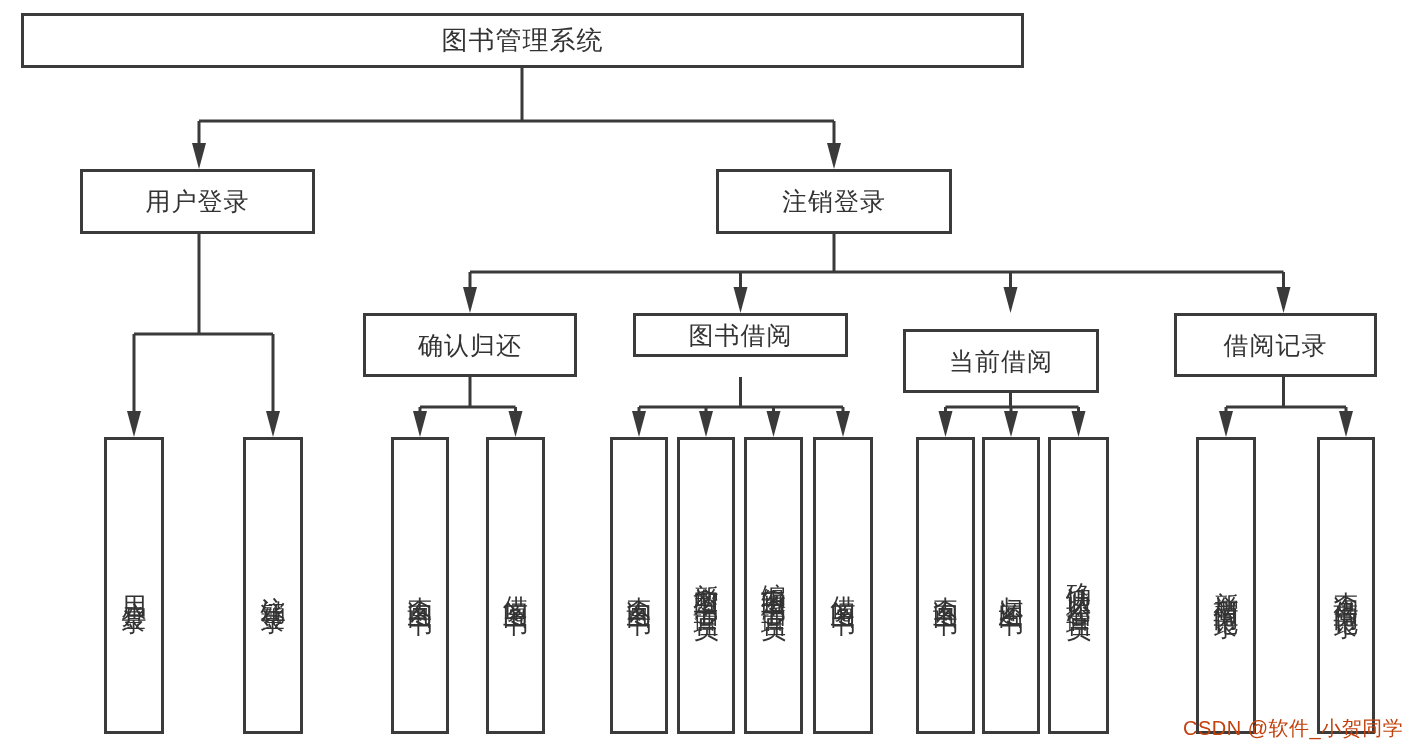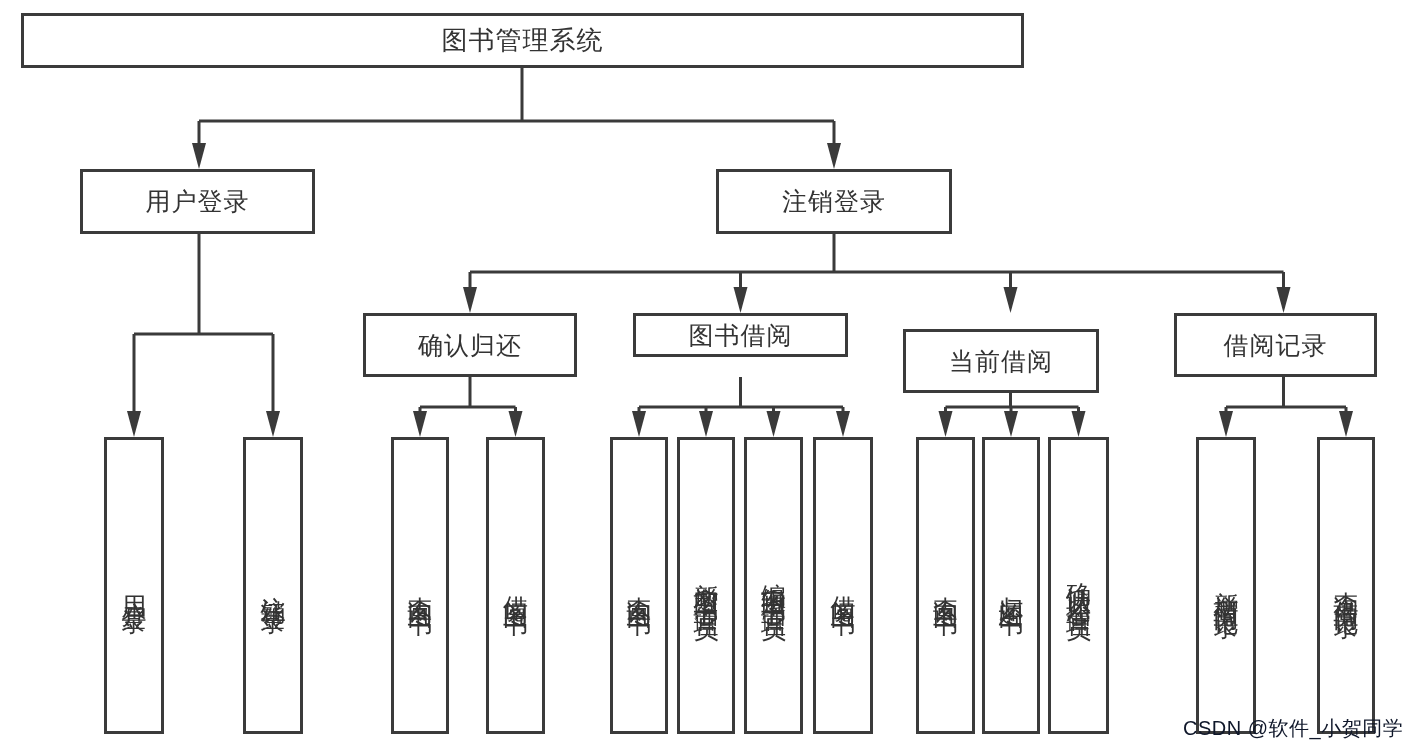--- a/index.html
+++ b/index.html
@@ -36,21 +36,21 @@
     letter-spacing: 5px;
     line-height: 1;
     white-space: nowrap;
   }
   .watermark {
     position: absolute;
     left: 1183px;
     top: 715px;
     font-size: 20px;
     letter-spacing: 0.5px;
-    color: #0f172a;
+    color: #c2410c;
     white-space: nowrap;
     z-index: 6;
   }
   
   .n-root { left: 21px;   top: 13px;  width: 1003px; height: 55px; }
   .n-l2a  { left: 80px;   top: 169px; width: 235px;  height: 65px; }
   .n-l2b  { left: 716px;  top: 169px; width: 236px;  height: 65px; }
   .n-l3a  { left: 363px;  top: 313px; width: 214px;  height: 64px; }
   .n-l3b  { left: 633px;  top: 313px; width: 215px;  height: 44px; }
   .n-l3c  { left: 903px;  top: 313px; width: 196px;  height: 64px; margin-top: 16px; }

